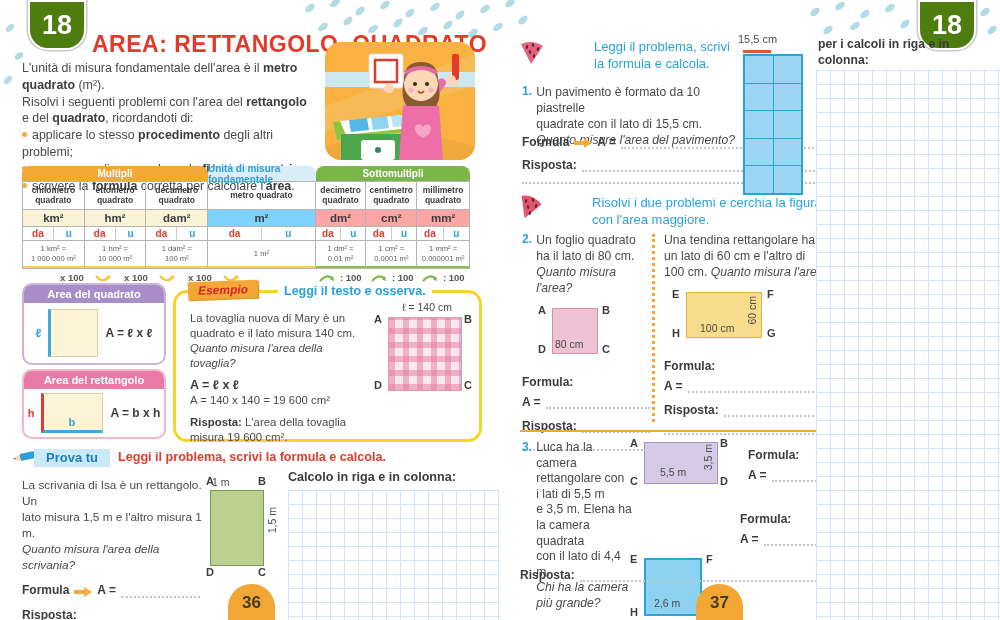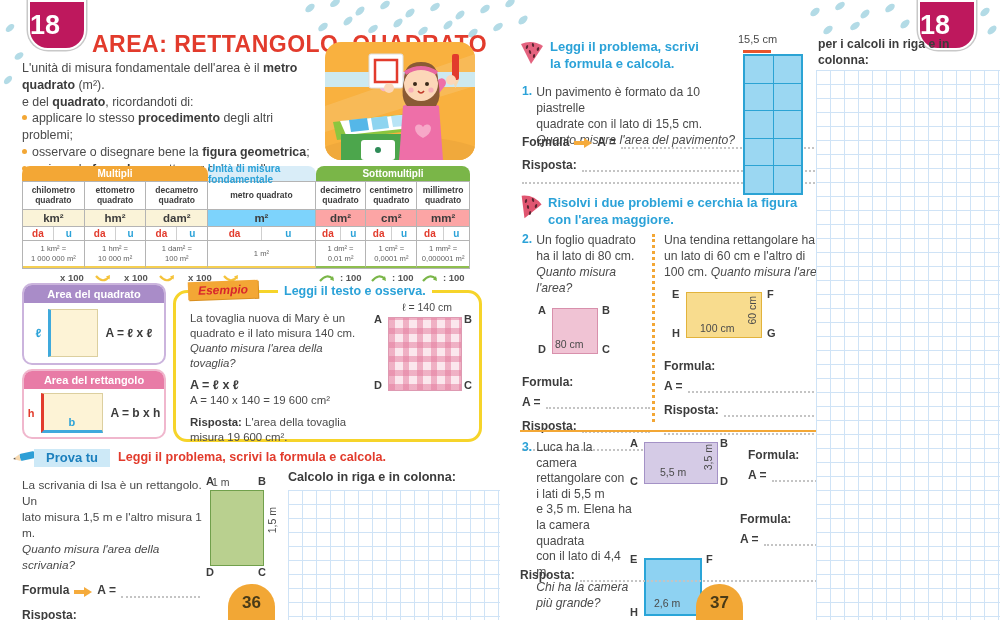--- a/index.html
+++ b/index.html
@@ -10,23 +10,23 @@
   .i{font-style:italic;}
   .blue{color:#2ba2d8;}
   .red{color:#e23b2c;}
   .dark{color:#3c3c3c;}
 
   .page{position:absolute;top:0;height:620px;}
   #pageL{left:0;width:500px;}
   #pageR{left:500px;width:500px;}
 
   
-  .unit-badge{position:absolute;top:0;width:54px;height:46px;background:#be185d;
+  .unit-badge{position:absolute;top:0;width:54px;height:46px;background:#4d7c0f;
     border-radius:0 0 20px 20px;border:2px solid #fff;box-shadow:0 0 0 1.5px #c8c8c8;
-    display:flex;align-items:center;
+    display:flex;align-items:center;justify-content:center;
     color:#fff;font-size:27px;font-weight:bold;}
   .page-tab{position:absolute;top:584px;width:47px;height:36px;background:#f2a735;
     border-radius:23px 23px 0 0;display:flex;justify-content:center;align-items:flex-start;
     padding-top:9px;box-sizing:border-box;color:#4a3b17;font-size:17px;font-weight:bold;}
 
   .title{position:absolute;left:92px;top:16px;font-size:23px;font-weight:bold;
     color:#e23b2c;letter-spacing:.5px;}
 
   
   .intro{position:absolute;left:22px;top:60px;width:302px;font-size:12.4px;line-height:16.8px;}
@@ -103,21 +103,21 @@
   .dl{border-bottom:2px dotted #c4c4c4;height:11px;flex:1;margin-left:5px;}
   .dl-full{border-bottom:2px dotted #c4c4c4;height:2px;}
   .flabel{font-size:12px;font-weight:bold;color:#3c3c3c;}
   .grid-blue{background-color:#fff;
     background-image:linear-gradient(to right,#cfe3f6 1px,transparent 1px),
       linear-gradient(to bottom,#cfe3f6 1px,transparent 1px);
     background-size:14px 14px;}
   .vtext{writing-mode:vertical-rl;transform:rotate(180deg);font-size:10.5px;color:#4a4a4a;}
 
   
-  .sec-head{color:#2ba2d8;font-size:13px;font-weight:bold;line-height:17px;}
+  .sec-head{color:#2ba2d8;font-size:13px;font-weight:normal;line-height:17px;margin-left:44px;}
   .pnum{color:#2ba2d8;font-weight:bold;font-size:12.2px;margin-right:4px;}
   .ptext{font-size:12.2px;line-height:16px;}
   .odot-divider{border-left:3px dotted #f3a735;}
   .oline{border-top:2px solid #f3a735;}
   .diag{position:relative;}
   .lbl-in{position:absolute;font-size:10.5px;color:#4a4a4a;}
   .sq-pink{background:#f0c3d4;border:1.5px solid #d890ac;}
   .rect-yel{background:#f8dc8e;border:1.5px solid #e2b33c;}
   .rect-pur{background:#d5cbe6;border:1.5px solid #a492c6;}
   .sq-blue{background:#8ed2f2;border:2px solid #2aa5d8;}
@@ -160,20 +160,21 @@
     </g>
   </svg>
 
   <div class="unit-badge" style="left:28px">
     <span>18</span>
   </div>
   <h1 class="title">AREA: RETTANGOLO, QUADRATO</h1>
 
   <div class="intro">
     <div><span>L'unità di misura fondamentale dell'area è il </span><span class="b dark">metro quadrato</span><span> (m²).</span></div>
+    <div><span>Risolvi i seguenti problemi con l'area del </span><span class="b dark">rettangolo</span></div>
     <div><span>e del </span><span class="b dark">quadrato</span><span>, ricordandoti di:</span></div>
     <div><span class="bullet-dot"></span><span>applicare lo stesso </span><span class="b dark">procedimento</span><span> degli altri problemi;</span></div>
     <div><span class="bullet-dot"></span><span>osservare o disegnare bene la </span><span class="b dark">figura geometrica</span><span>;</span></div>
     <div><span class="bullet-dot"></span><span>scrivere la </span><span class="b dark">formula</span><span> corretta per calcolare l'</span><span class="b dark">area</span><span>.</span></div>
   </div>
 
   <div class="illu">
     <svg width="150" height="118" viewBox="0 0 150 118">
       <rect width="150" height="118" fill="#f9b13f"></rect>
       <path d="M0 64 L150 12 L150 44 L0 90 Z" fill="#f7bd5e" opacity=".8"></path>

